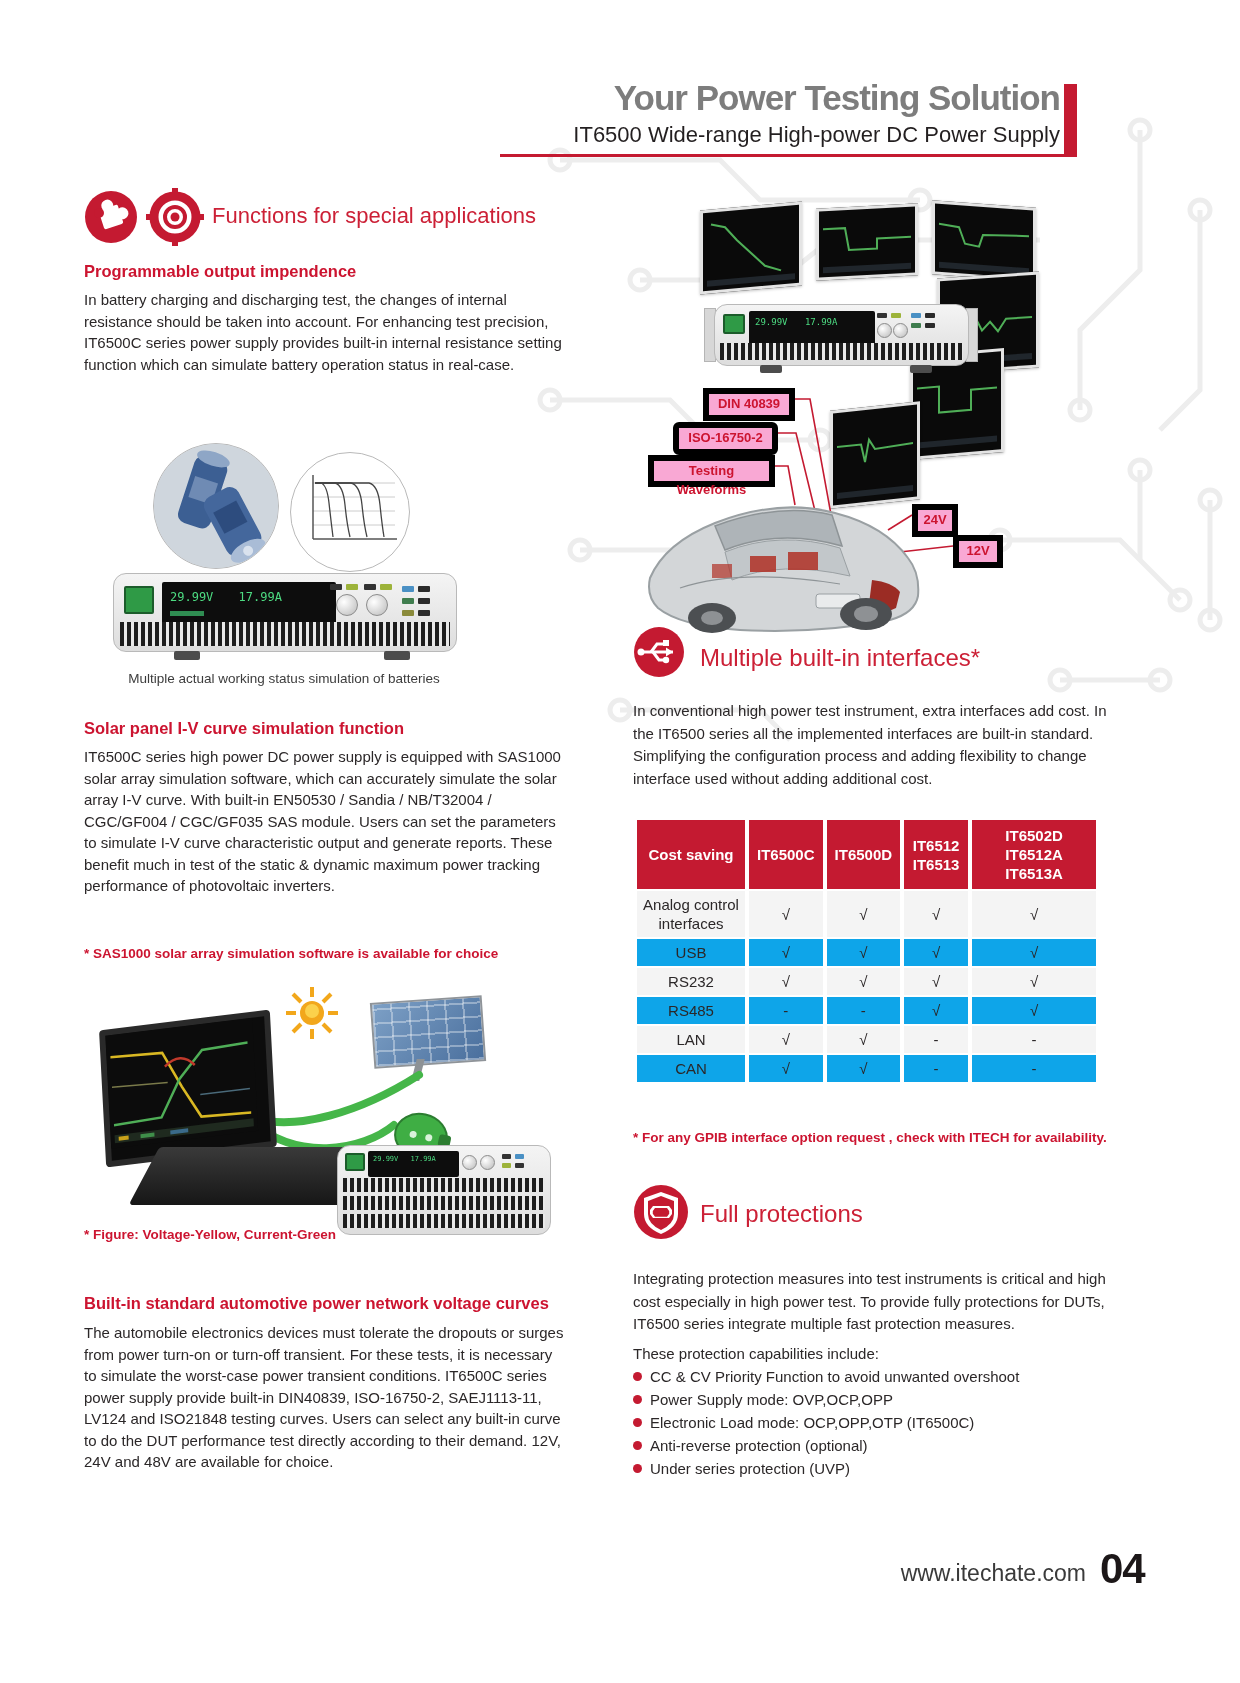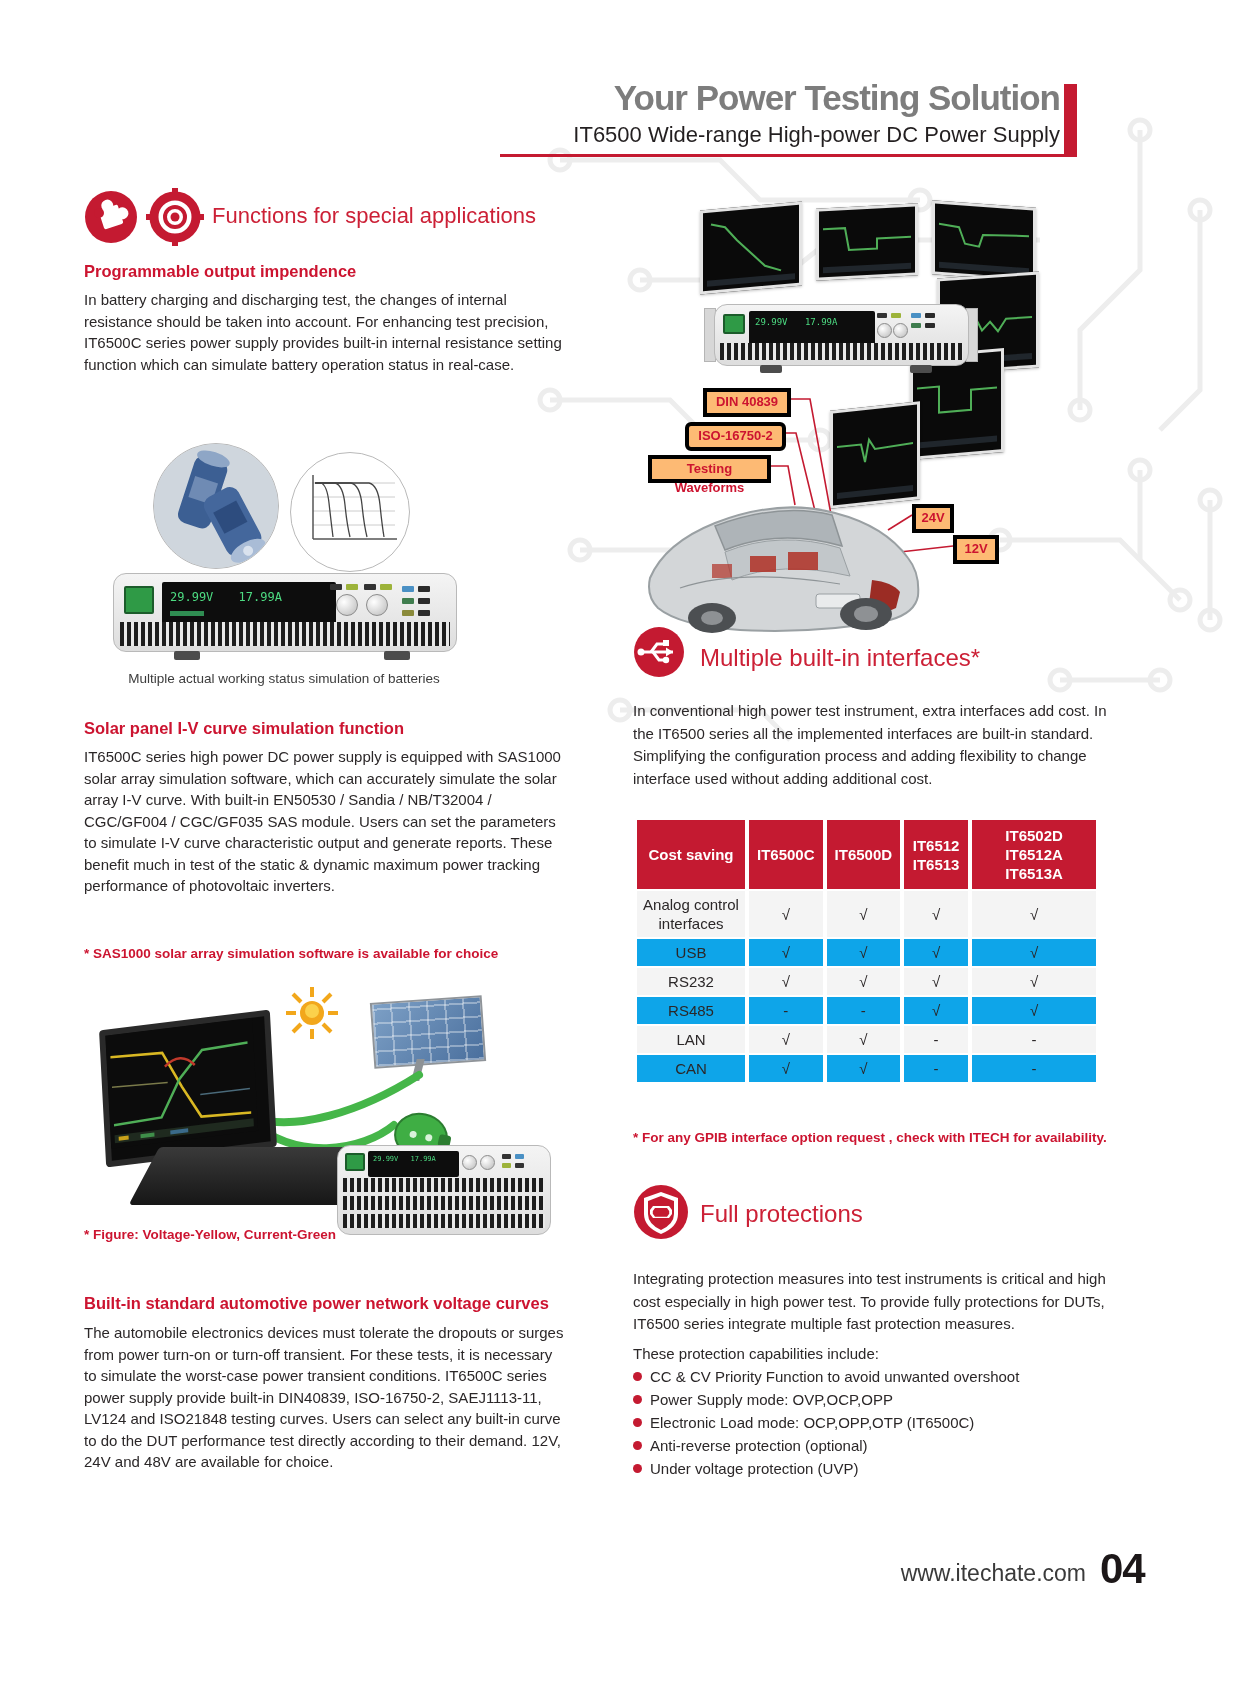--- a/index.html
+++ b/index.html
@@ -36,21 +36,21 @@
   .instr .knob{position:absolute;border-radius:50%;background:radial-gradient(circle at 35% 35%,#ffffff,#b9b9b9);border:1px solid #8c8c8c;}
   .instr .vents{position:absolute;background:repeating-linear-gradient(90deg,#1d1d1d 0 4px,#e9e9e9 4px 7px);}
   .foot{position:absolute;background:#4c4c4c;border-radius:2px;}
   .btn-dot{position:absolute;width:12px;height:6px;border-radius:1px;}
 
   
   .monitor{position:absolute;background:#0a0a0a;border:3px solid #e4e4e4;box-shadow:0 1px 3px rgba(0,0,0,.25);}
   .monitor svg{display:block;}
 
   
-  .callout{position:absolute;border:4px solid #000000;background:#fdba74;color:#cc1430;
+  .callout{position:absolute;border:6px solid #000000;background:#f9a8d4;color:#cc1430;
            font-size:13px;font-weight:700;text-align:center;line-height:19px;}
 
   
   .cost-table{position:absolute;left:633px;top:818px;border-collapse:separate;border-spacing:4px 2px;}
   .cost-table th{background:#c41a31;color:#ffffff;font-size:15px;font-weight:700;
                  white-space:pre-line;line-height:19px;vertical-align:middle;text-align:center;padding:6px 8px;}
   .cost-table td{font-size:15px;text-align:center;vertical-align:middle;padding:4px 6px;line-height:19px;color:#2b2728;}
   .cost-table tr.odd td{background:#f4f4f4;}
   .cost-table tr.even td{background:#0ea5e9;}
   .cost-table .c0{width:92px;white-space:pre-line;}
@@ -347,21 +347,21 @@
 
     <svg class="abs" style="left:0;top:0;" width="600" height="450" viewBox="0 0 600 450" stroke="#c41a31" stroke-width="1.6" fill="none">
       <polyline points="183,209 210,209 232,330"></polyline>
       <polyline points="166,243 196,243 216,325"></polyline>
       <polyline points="163,276 188,276 195,315"></polyline>
       <polyline points="312,325 288,340"></polyline>
       <polyline points="353,356 300,362"></polyline>
     </svg>
 
     <div class="callout" style="left:103px;top:198px;width:80px;height:21px;">DIN 40839</div>
-    <div class="callout" style="left:85px;top:232px;width:93px;height:21px;border-radius:6px;">ISO-16750-2</div>
+    <div class="callout" style="left:73px;top:232px;width:93px;height:21px;border-radius:6px;">ISO-16750-2</div>
     <div class="callout" style="left:48px;top:265px;width:115px;height:20px;">Testing Waveforms</div>
     <div class="callout" style="left:312px;top:314px;width:34px;height:21px;">24V</div>
     <div class="callout" style="left:353px;top:345px;width:38px;height:21px;">12V</div>
 
     <svg class="abs" style="left:20px;top:278px;" width="310" height="172" viewBox="0 0 310 172">
       <path d="M30 110 Q45 75 95 55 Q160 30 215 45 Q265 58 288 90 Q300 105 298 128 Q295 145 270 152 Q200 166 120 162 Q60 158 38 140 Q26 128 30 110 Z" fill="#d3d6d8" stroke="#9aa0a3" stroke-width="2"></path>
       <path d="M95 58 Q160 34 212 47 L222 78 Q160 60 105 82 Z" fill="#aeb4b8" stroke="#8e9497" stroke-width="1.5"></path>
       <path d="M105 84 Q160 62 220 80 L230 108 Q160 92 112 112 Z" fill="#c2c7ca" stroke="#9aa0a3" stroke-width="1"></path>
       <rect x="130" y="88" width="26" height="16" fill="#b03026" opacity="0.85"></rect>
       <rect x="168" y="84" width="30" height="18" fill="#b03026" opacity="0.85"></rect>
@@ -475,20 +475,20 @@
     <div class="prot-item">
       <span class="dot"></span>
       <span>Electronic Load mode: OCP,OPP,OTP (IT6500C)</span>
     </div>
     <div class="prot-item">
       <span class="dot"></span>
       <span>Anti-reverse protection (optional)</span>
     </div>
     <div class="prot-item">
       <span class="dot"></span>
-      <span>Under voltage protection (UVP)</span>
+      <span>Under series protection (UVP)</span>
     </div>
   </div>
 
   <div class="footer-site">www.itechate.com</div>
   <div class="footer-num">04</div>
 
 </div>
 
 </body></html>

